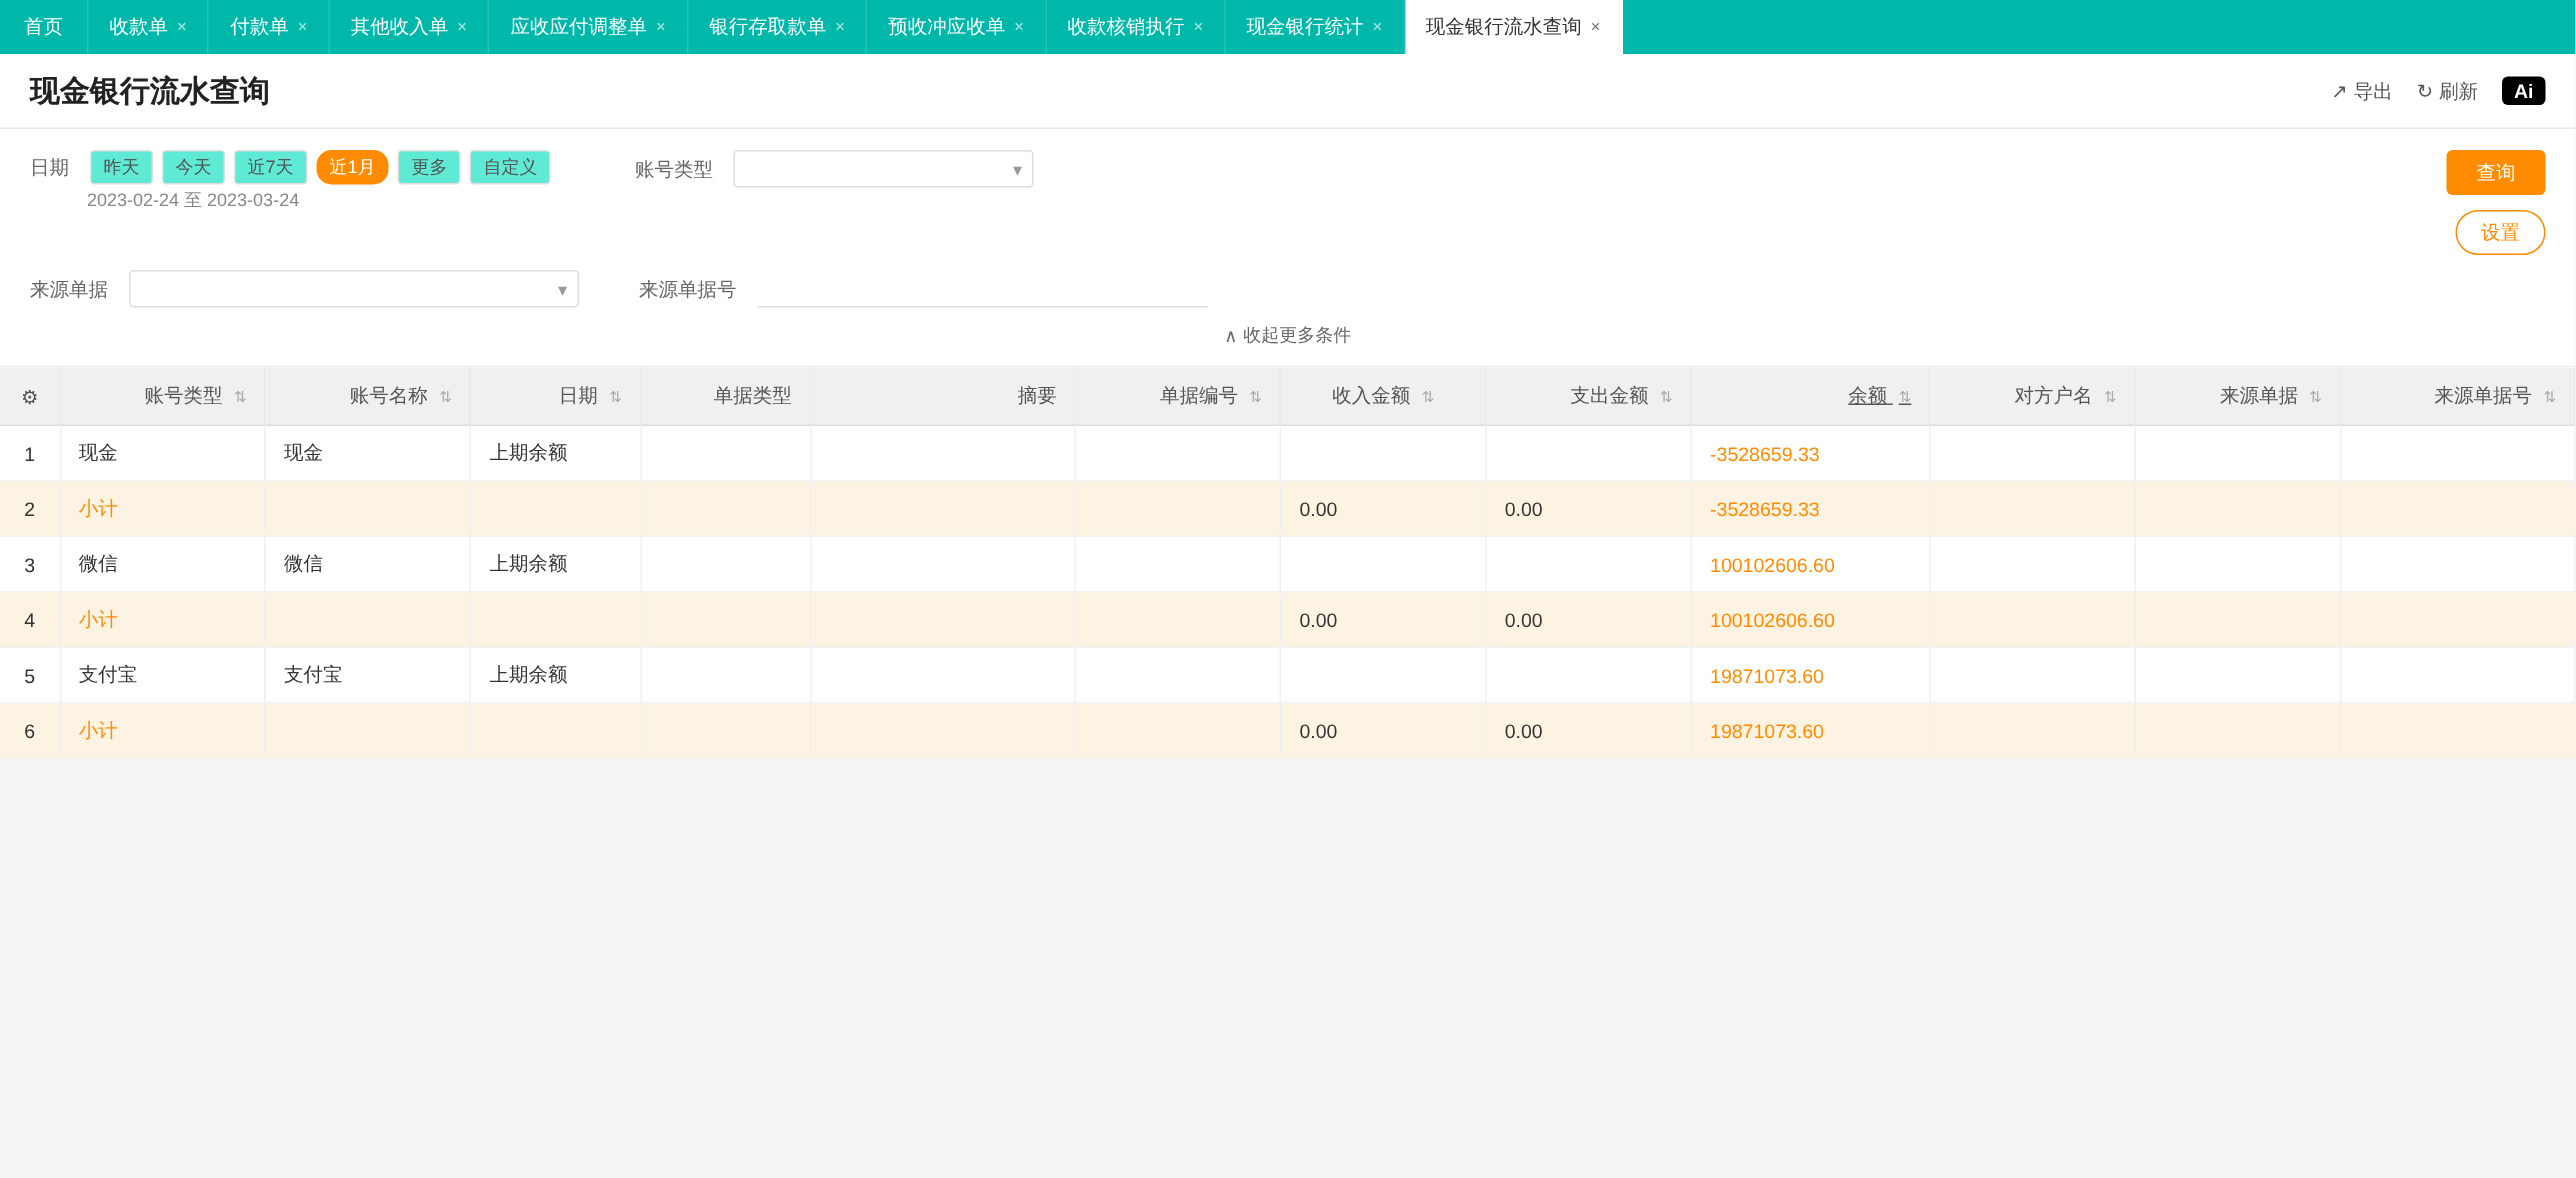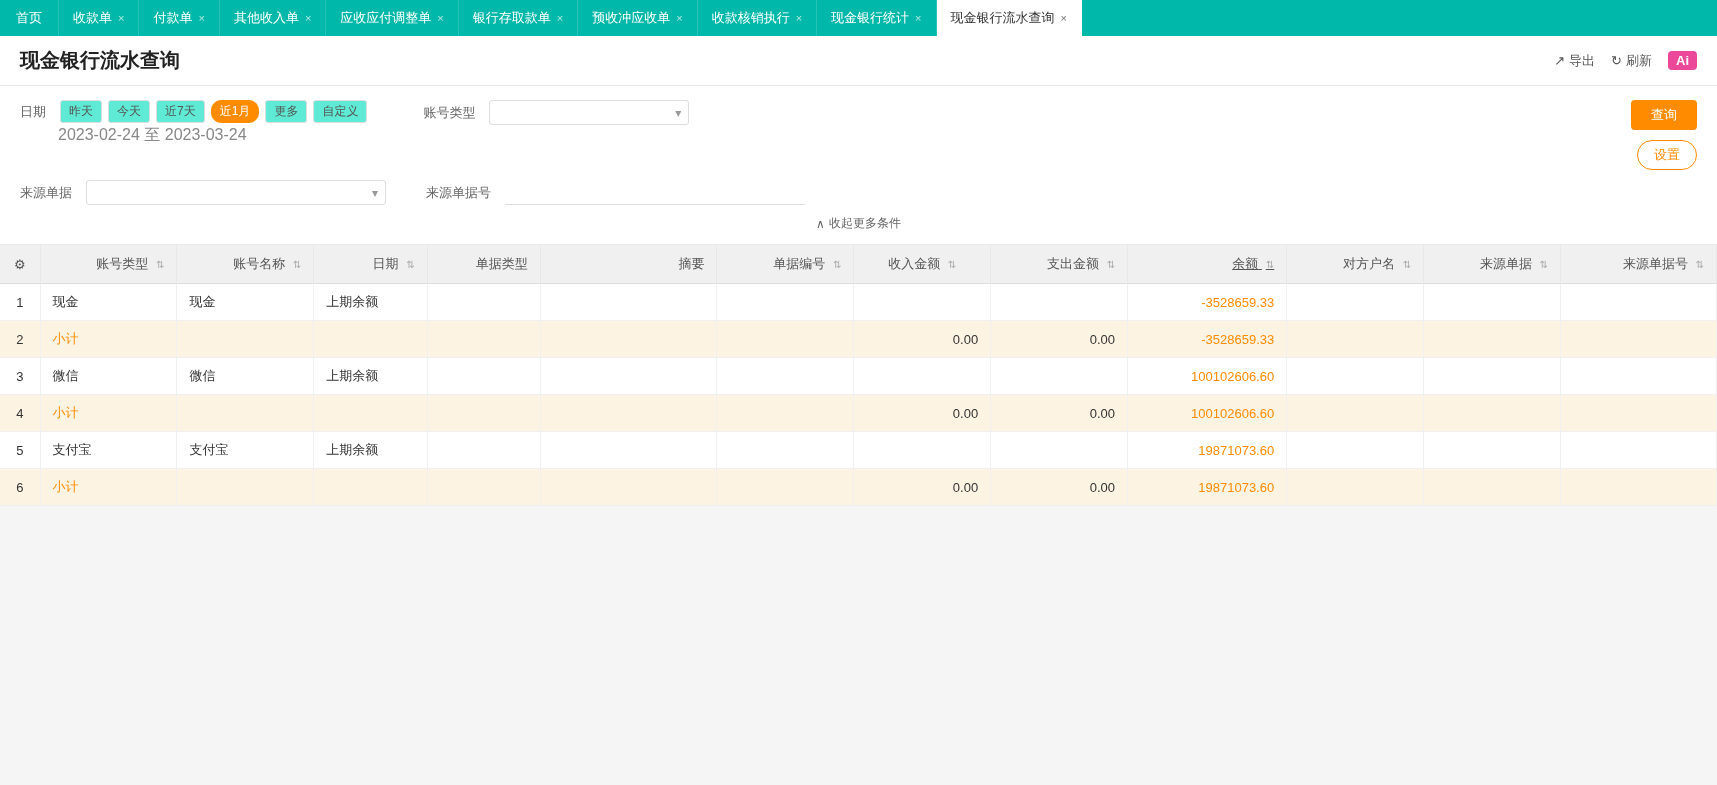--- a/index.html
+++ b/index.html
@@ -67,21 +67,21 @@
     }
     .header-btn {
       display: flex;
       align-items: center;
       gap: 4px;
       color: #555;
       cursor: pointer;
       font-size: 13px;
     }
     .ai-badge {
-      background: #ec4899;
+      background: #000000;
       color: #fff;
       border-radius: 4px;
       padding: 2px 8px;
       font-size: 13px;
       font-weight: bold;
       cursor: pointer;
     }
 
     
     .filter-area {
@@ -104,21 +104,21 @@
       color: #555;
       background: #5eead4;
     }
     .date-btn.active {
       background: #ff8c00;
       color: #fff;
       border-color: #ff8c00;
       border-radius: 10px;
     }
     .date-range {
-      font-size: 16px;
+      font-size: 12px;
       color: #888;
       margin-left: 8px;
     }
     .filter-select {
       border: 1px solid #ddd;
       border-radius: 3px;
       padding: 4px 24px 4px 8px;
       font-size: 13px;
       color: #333;
       background: #fff;
@@ -239,21 +239,21 @@
     }
     tbody tr.subtotal {
       background: #fdf3e3;
     }
     tbody td {
       padding: 9px 12px;
       border-right: 1px solid #f0f0f0;
       white-space: nowrap;
     }
     .td-orange { color: #ff8c00; }
-    .td-right { text-align: right; }
+    .td-right { }
     .td-center { text-align: center; }
   </style>
 </head>
 <body>
 
 <div class="top-nav">
   <div class="nav-home">首页</div>
   <div class="nav-item">
     <span>收款单</span>
     <span class="close-x">×</span>

